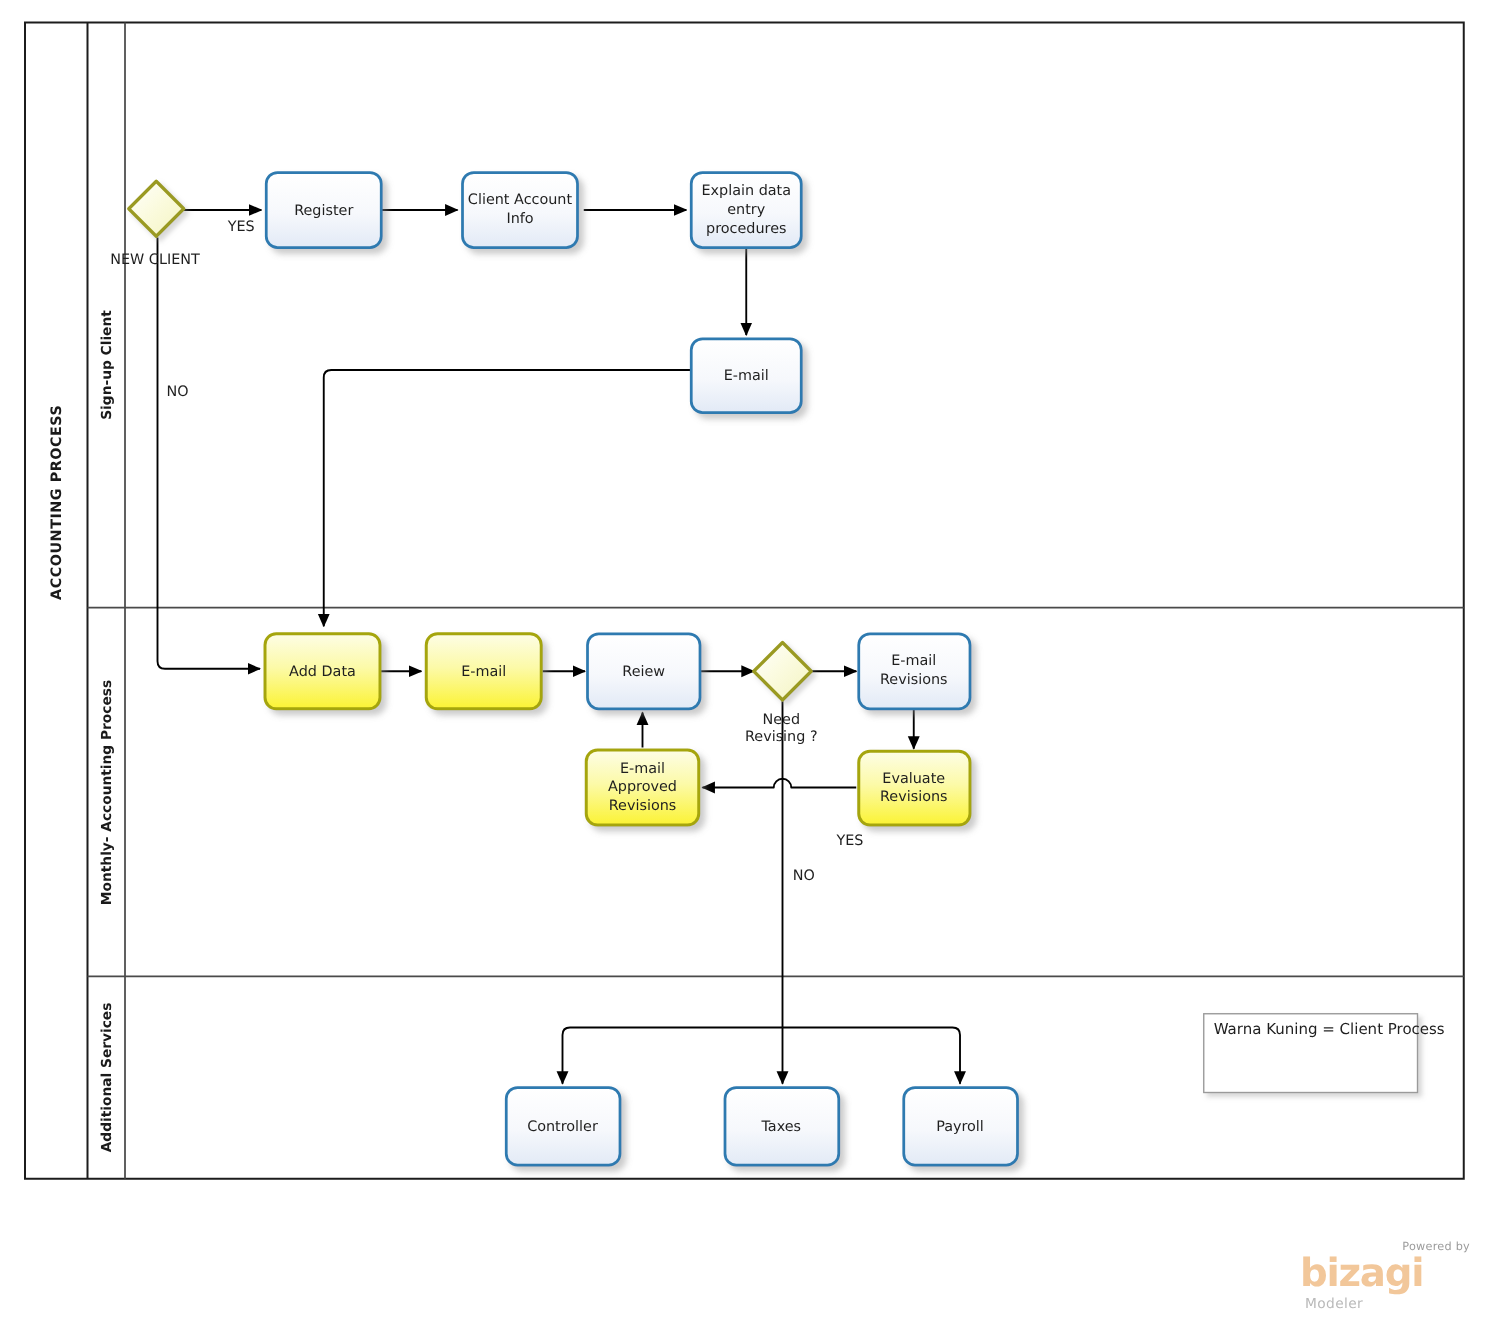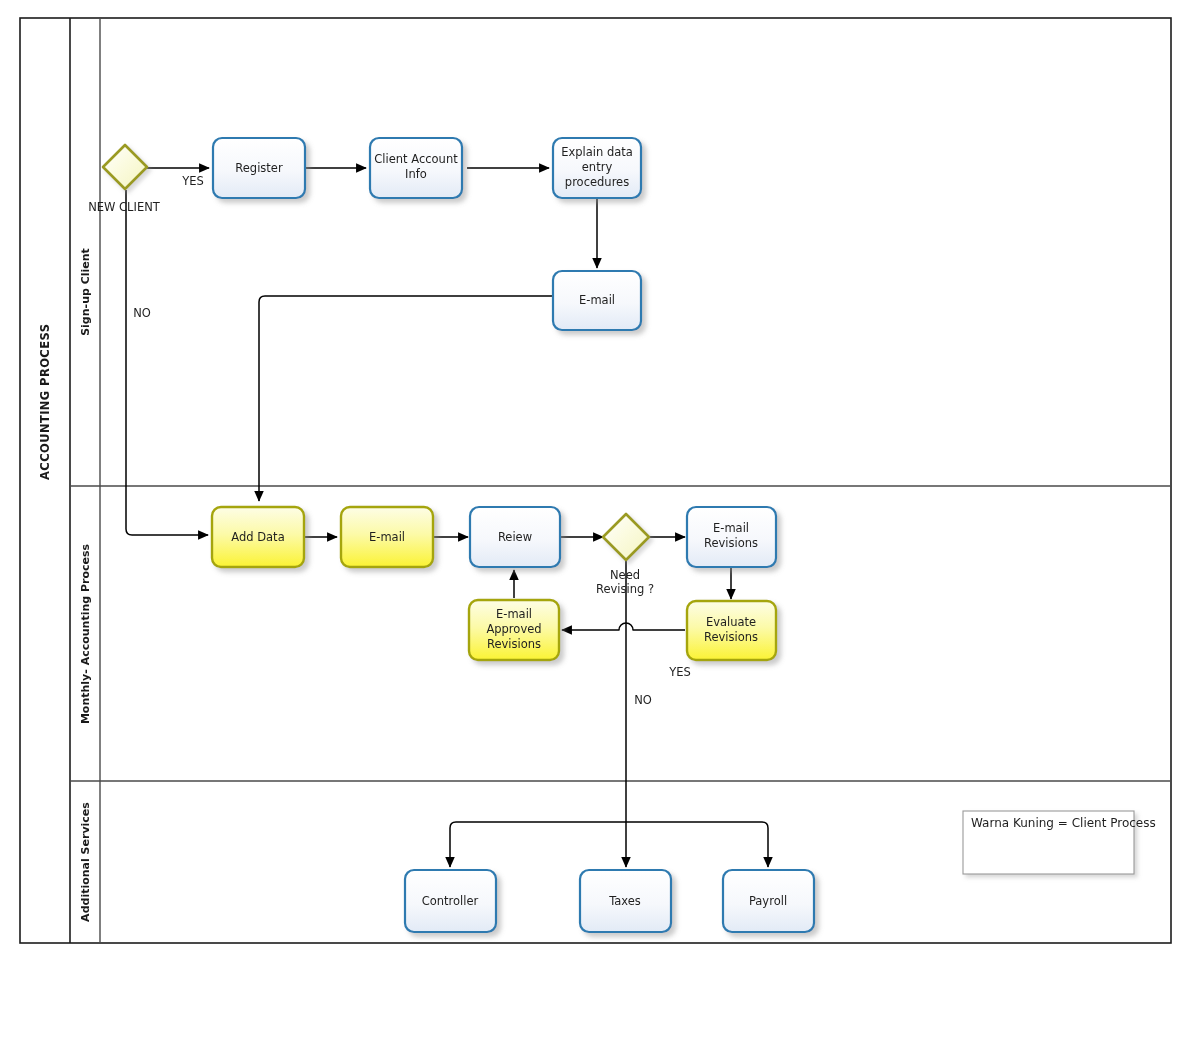--- a/index.html
+++ b/index.html
@@ -195,14 +195,19 @@
     <text class="flow-label" x="142" y="317" text-anchor="middle">NO</text>
     <text class="flow-label" x="680" y="676" text-anchor="middle">YES</text>
     <text class="flow-label" x="643" y="704" text-anchor="middle">NO</text>
 
     <g>
       <rect x="963" y="811" width="171" height="63" fill="#ffffff" stroke="#9a9a9a" stroke-width="1.1" filter="url(#softshadow)"></rect>
       <text class="note-label" x="971" y="827">Warna Kuning = Client Process</text>
     </g>
   </svg>
 
+  <div class="logo">
+    <div class="pw">Powered by</div>
+    <div class="bz">bizagi</div>
+    <div class="md">Modeler</div>
+  </div>
 
 </div>
 
 </body></html>

